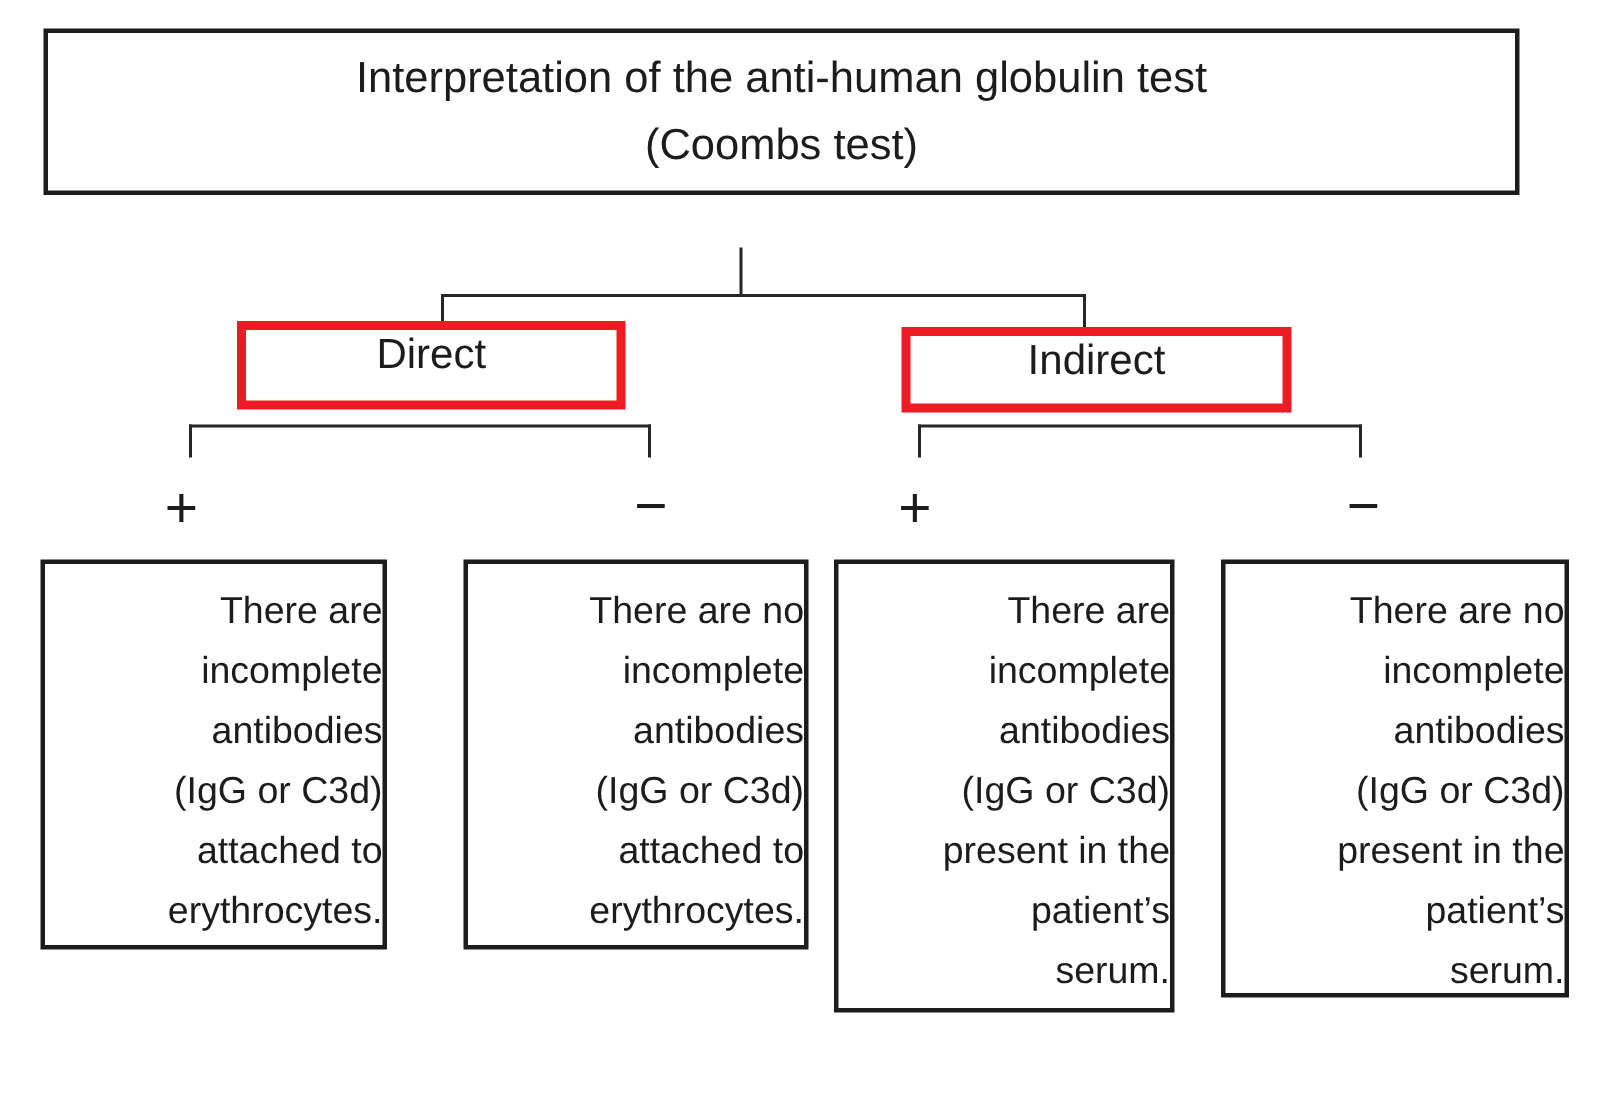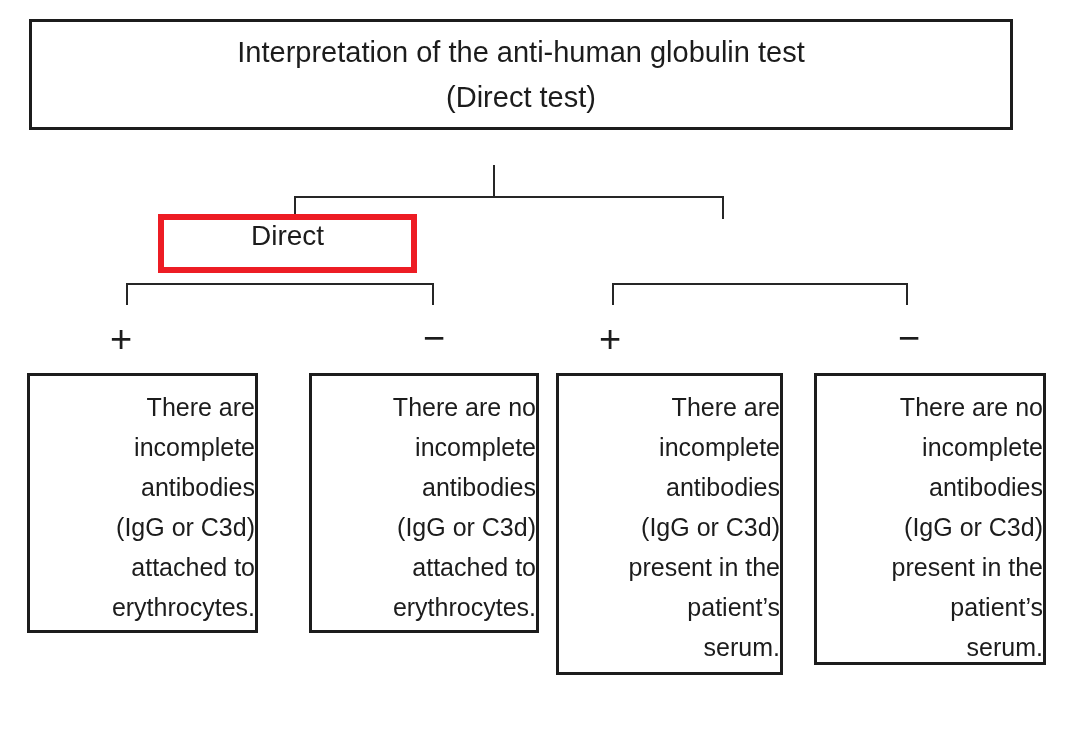--- a/index.html
+++ b/index.html
@@ -89,30 +89,33 @@
   .outcome-3{left:556px; width:227px; height:302px;}
   .outcome-4{left:814px; width:232px; height:292px;}
 </style>
 </head>
 <body>
 
 <div class="canvas">
 
   <div class="title-box">
     <div>Interpretation of the anti-human globulin test</div>
-    <div>(Direct test)</div>
+    <div>(Coombs test)</div>
   </div>
 
   <div class="line v" style="left:493px; top:165px; height:32px;"></div>
   <div class="line h" style="left:294px; top:196px; width:430px;"></div>
   <div class="line v" style="left:294px; top:196px; height:19px;"></div>
   <div class="line v" style="left:722px; top:196px; height:23px;"></div>
 
   <div class="branch-box branch-direct">
     <span>Direct</span>
+  </div>
+  <div class="branch-box branch-indirect">
+    <span>Indirect</span>
   </div>
 
   <div class="bracket bracket-direct"></div>
   <div class="bracket bracket-indirect"></div>
 
   <span class="sign sign-1">+</span>
   <span class="sign sign-2">−</span>
   <span class="sign sign-3">+</span>
   <span class="sign sign-4">−</span>
 

